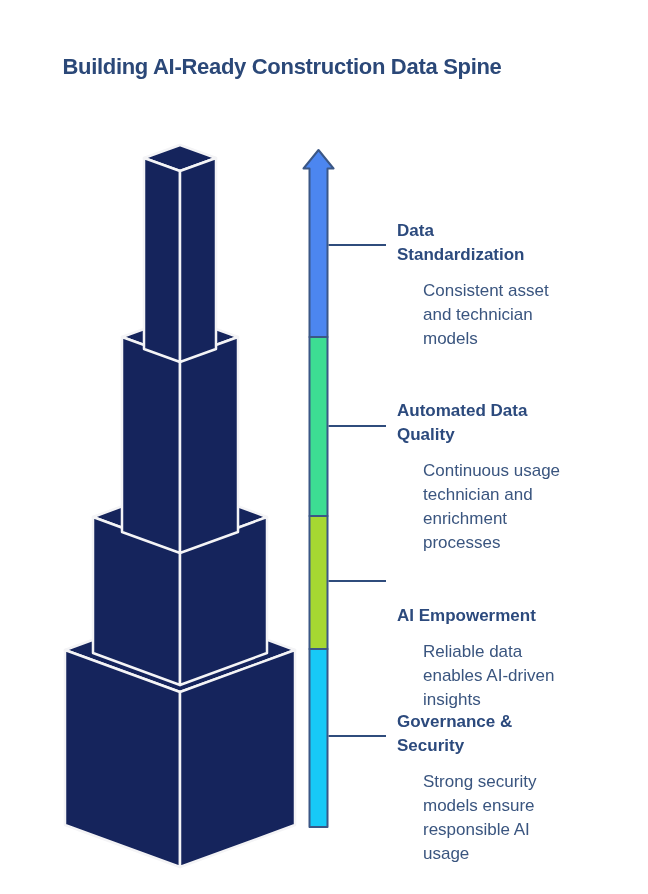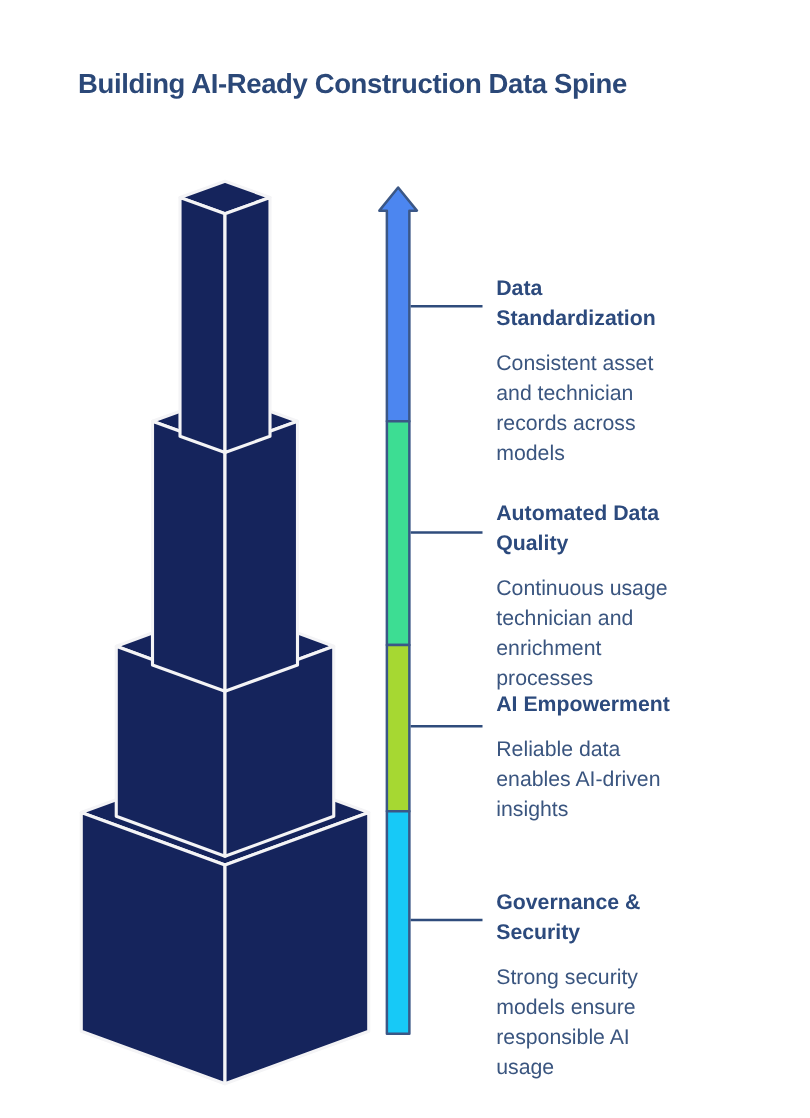--- a/index.html
+++ b/index.html
@@ -14,22 +14,22 @@
   #diagram-svg{position:absolute;top:0;left:0;}
   .tower-face{fill:var(--navy,#15245C);stroke:var(--edge,#F4F4F6);stroke-width:2.5;stroke-linejoin:round;}
   .seg{stroke:var(--bar_border,#3B5786);stroke-width:2;stroke-linejoin:round;}
   .seg-blue{fill:var(--segment_blue,#4C86F0);}
   .seg-green{fill:var(--segment_green,#3DDD93);}
   .seg-lime{fill:var(--segment_lime,#A6D832);}
   .seg-cyan{fill:var(--segment_cyan,#17C9F7);}
   .connector{stroke:var(--connector,#2F4C7C);stroke-width:2;}
   .section{position:absolute;left:397px;width:200px;}
   .sec-title{font-size:17px;font-weight:bold;line-height:24px;color:var(--heading_text,#2C4A7D);margin-top:48px;}
-  .sec-desc{margin-top:12px;font-size:17px;line-height:24px;color:var(--body_text,#3A557F);}
-  .s1{top:171px}.s2{top:351px}.s3{top:504px}.s4{top:662px}
+  .sec-desc{margin-top:12px;font-size:17px;line-height:24px;color:var(--body_text,#3A557F);margin-left:26px;}
+  .s1{top:171px}.s2{top:351px}.s3{top:556px}.s4{top:662px}
 </style>
 </head>
 <body>
 
 <div id="canvas">
 
   <div id="title">Building AI-Ready Construction Data Spine</div>
 
   <svg id="diagram-svg" width="648" height="894" viewBox="0 0 648 894">
 
@@ -73,21 +73,20 @@
   </svg>
 
   <div class="section s1">
     <div class="sec-title">
       <div>Data</div>
       <div>Standardization</div>
     </div>
     <div class="sec-desc">
       <div>Consistent asset</div>
       <div>and technician</div>
-      <div>records across</div>
       <div>models</div>
     </div>
   </div>
 
   <div class="section s2">
     <div class="sec-title">
       <div>Automated Data</div>
       <div>Quality</div>
     </div>
     <div class="sec-desc">

